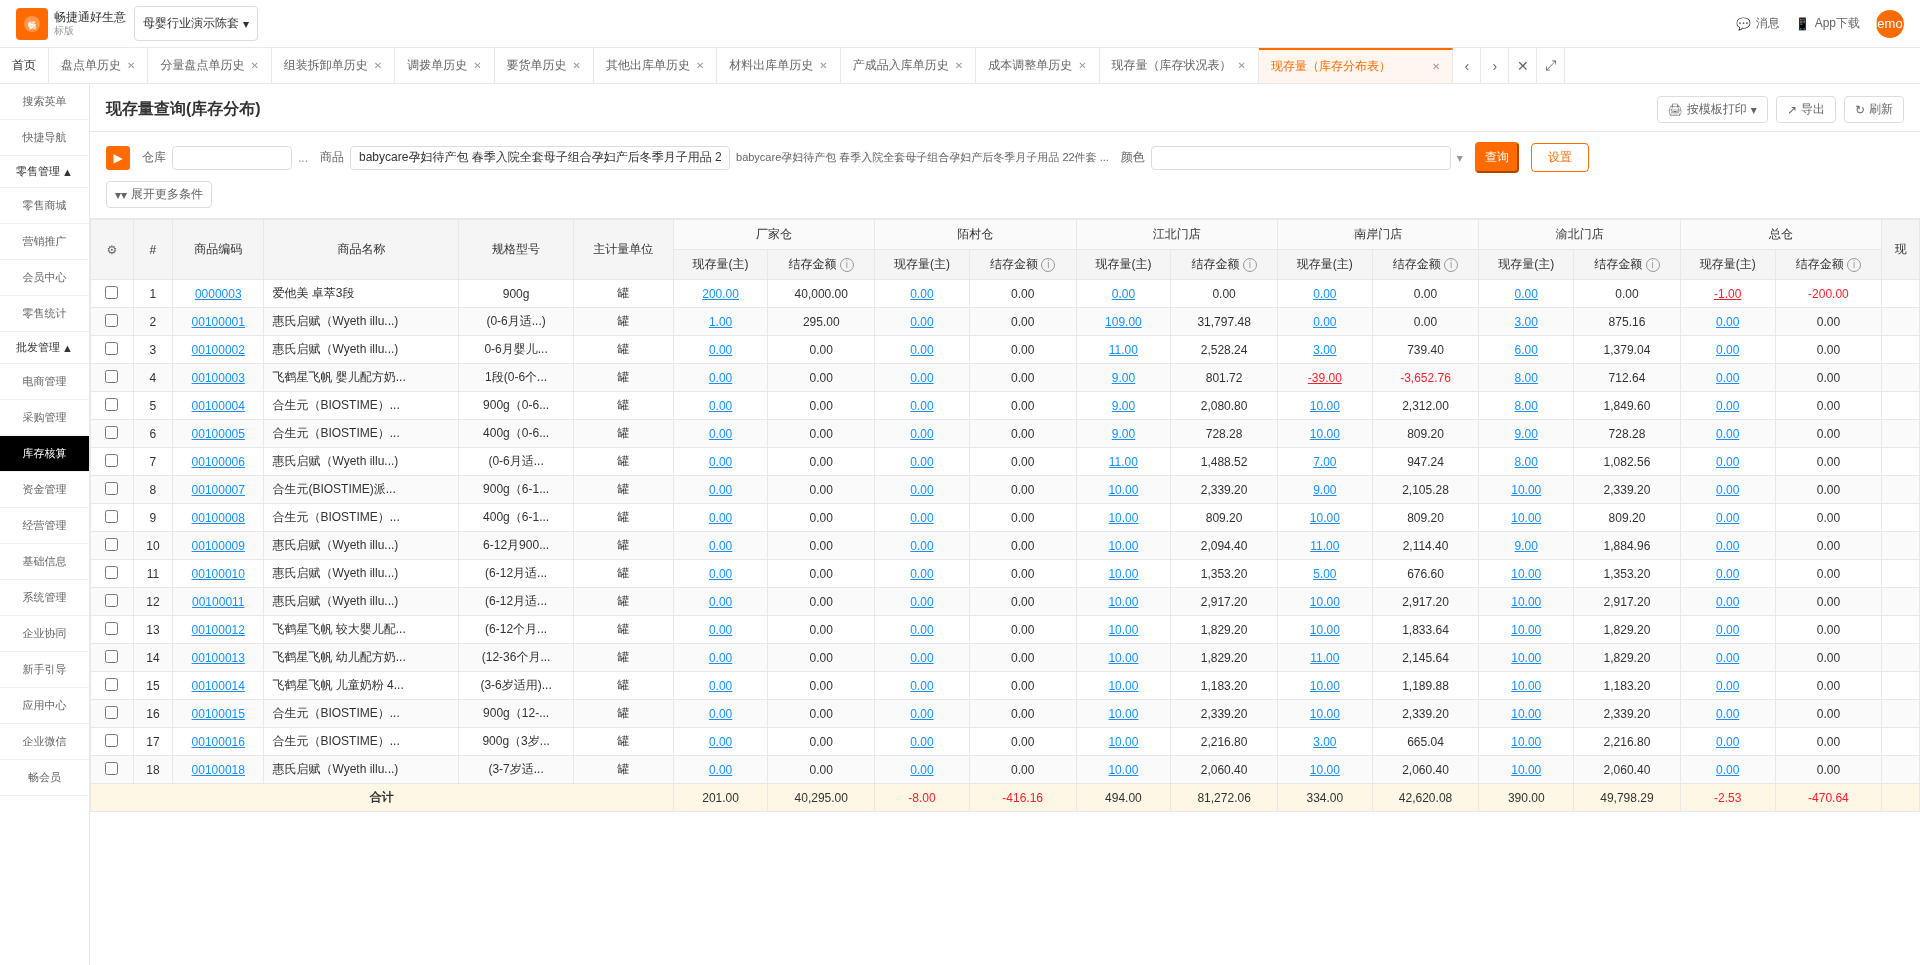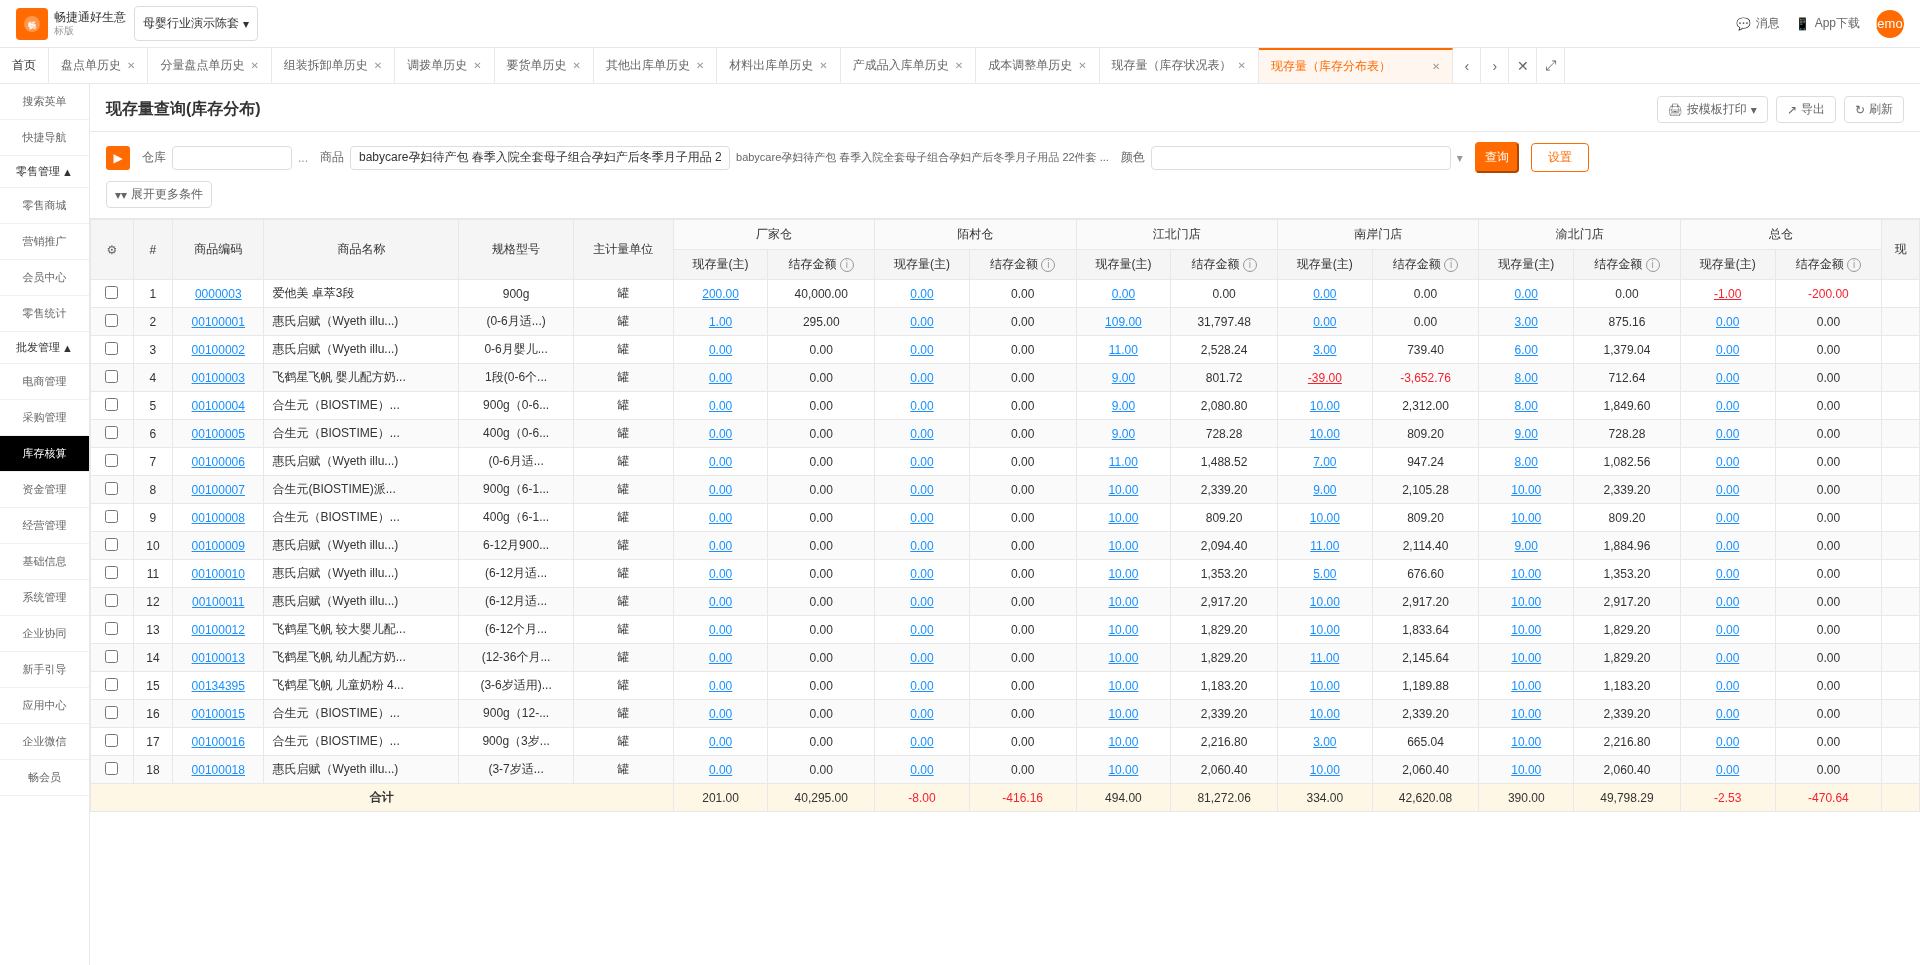--- a/index.html
+++ b/index.html
@@ -614,21 +614,21 @@
     <td class="">2,145.64</td>
     <td class="link">10.00</td>
     <td>1,829.20</td>
     <td class="link ">0.00</td>
     <td class="">0.00</td>
     <td></td>
   </tr>
             <tr>
     <td><input type="checkbox" style=""></td>
     <td>15</td>
-    <td class="link">00134395</td>
+    <td class="link">00100014</td>
     <td class="text-left">飞鹤星飞帆 儿童奶粉 4...</td>
     <td>(3-6岁适用)...</td>
     <td>罐</td>
     <td class="link">0.00</td>
     <td>0.00</td>
     <td class="link">0.00</td>
     <td>0.00</td>
     <td class="link">10.00</td>
     <td>1,183.20</td>
     <td class="link ">10.00</td>

